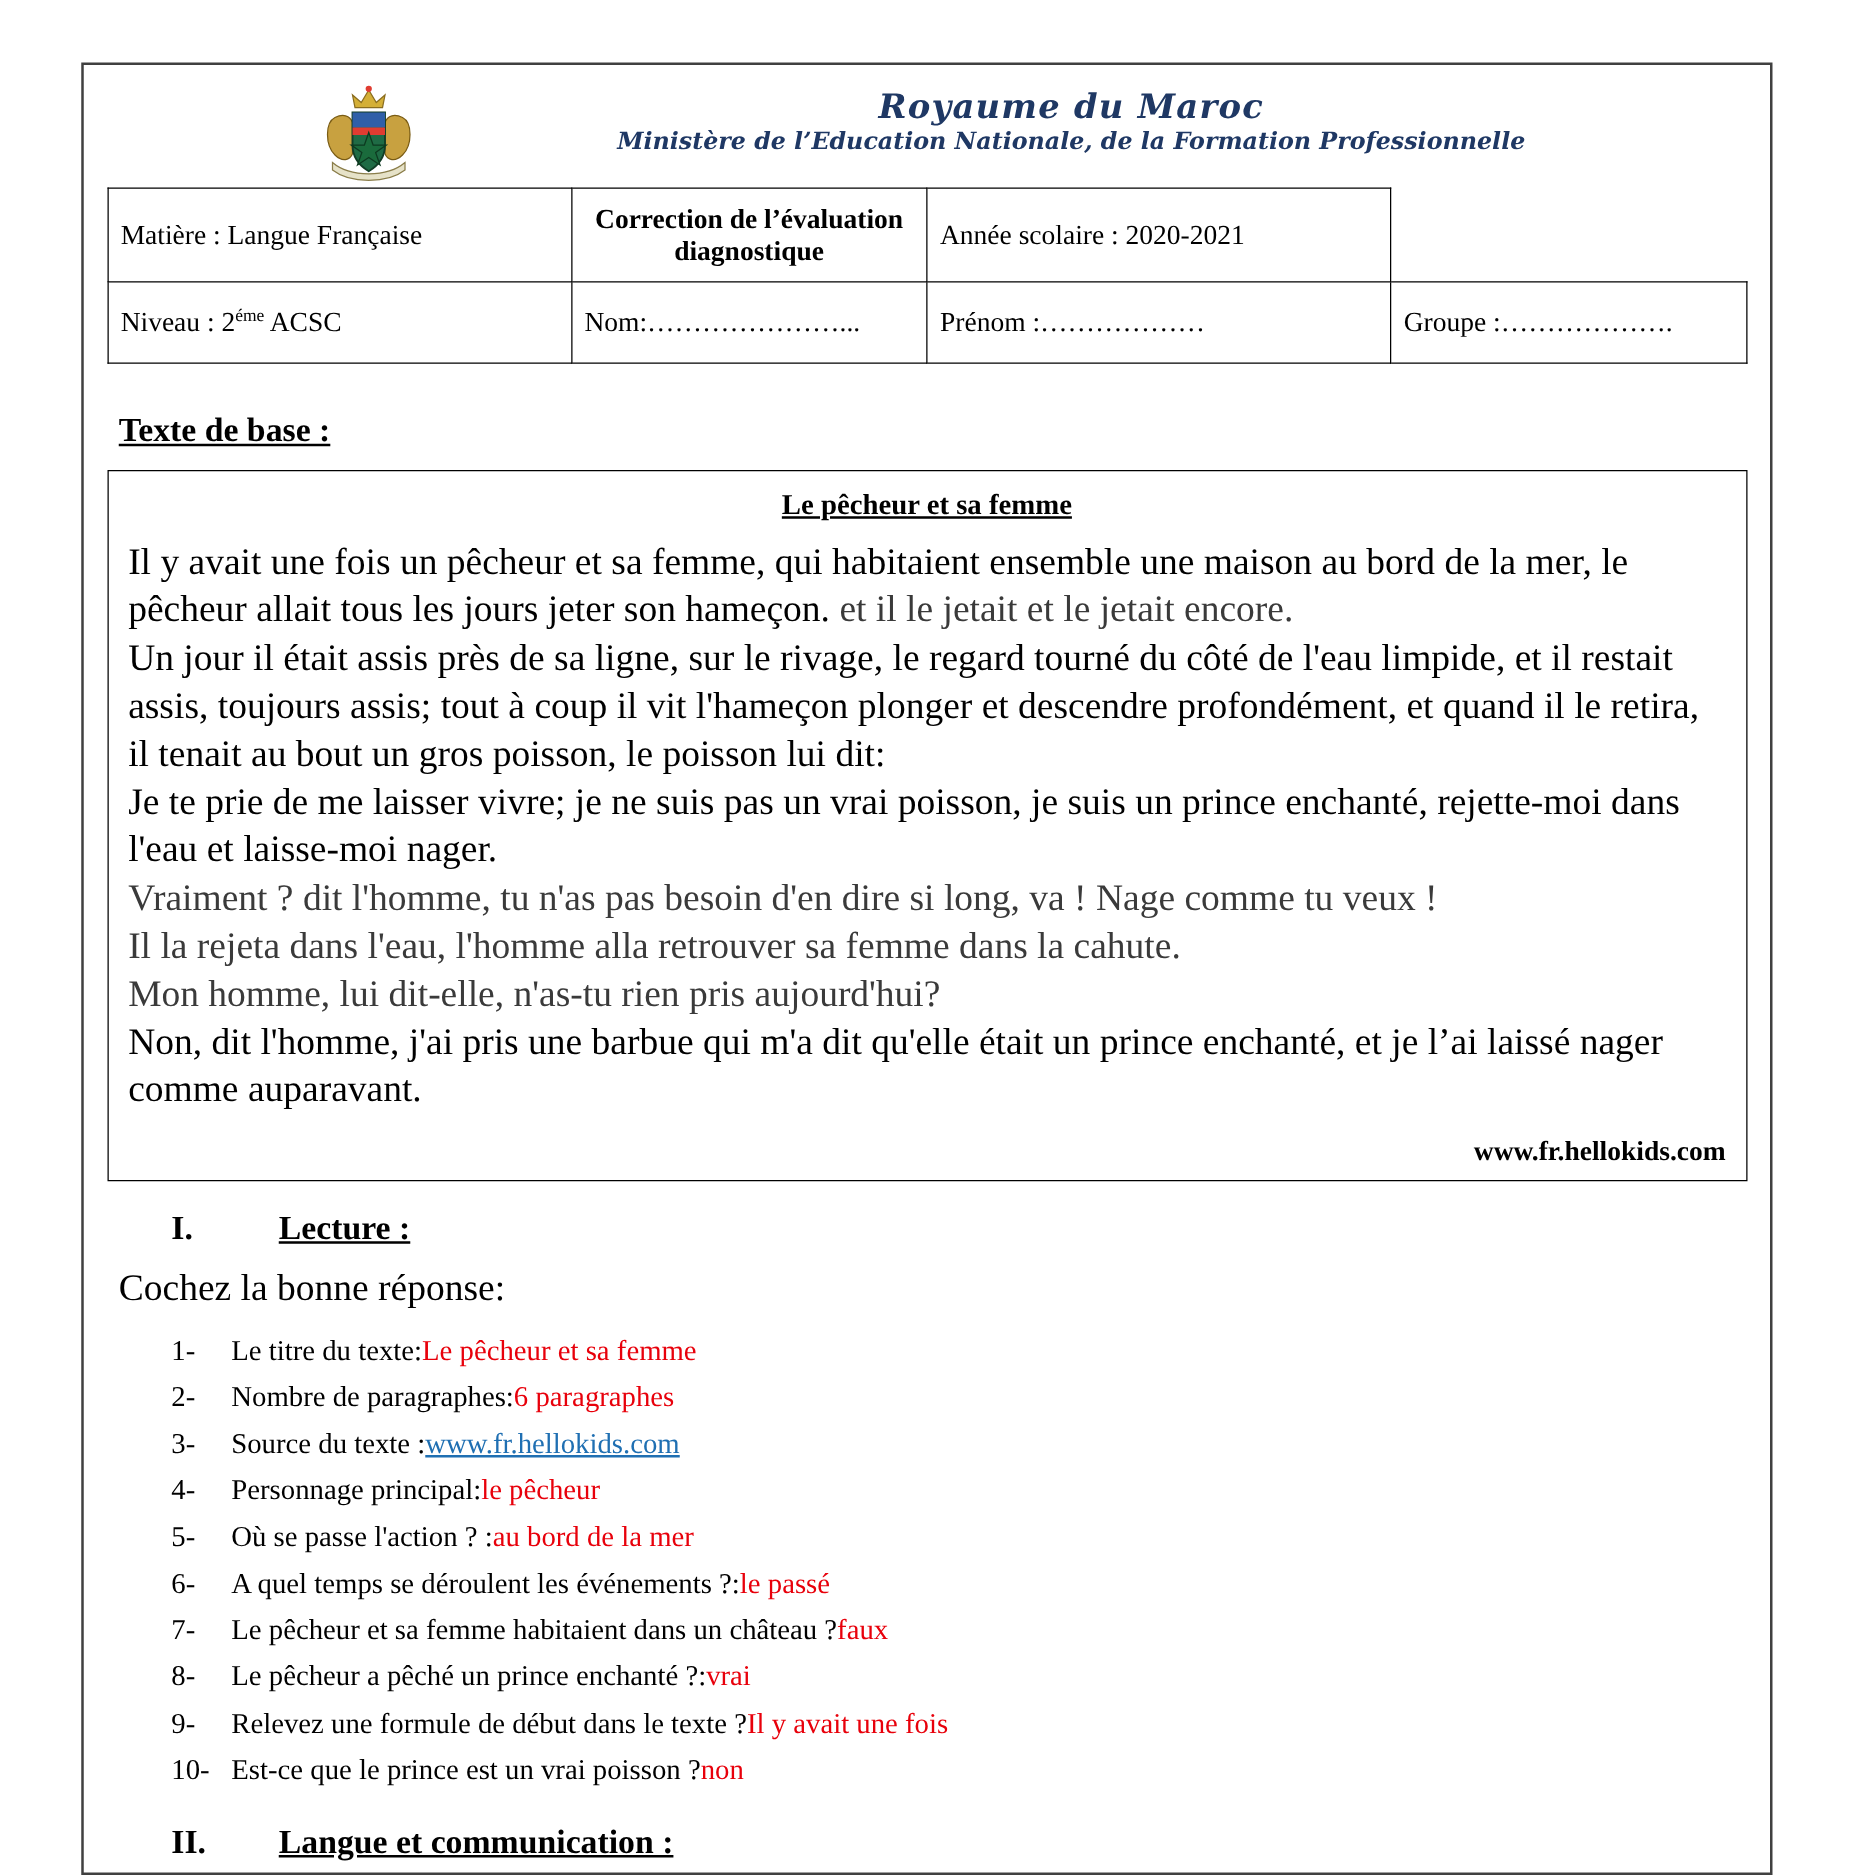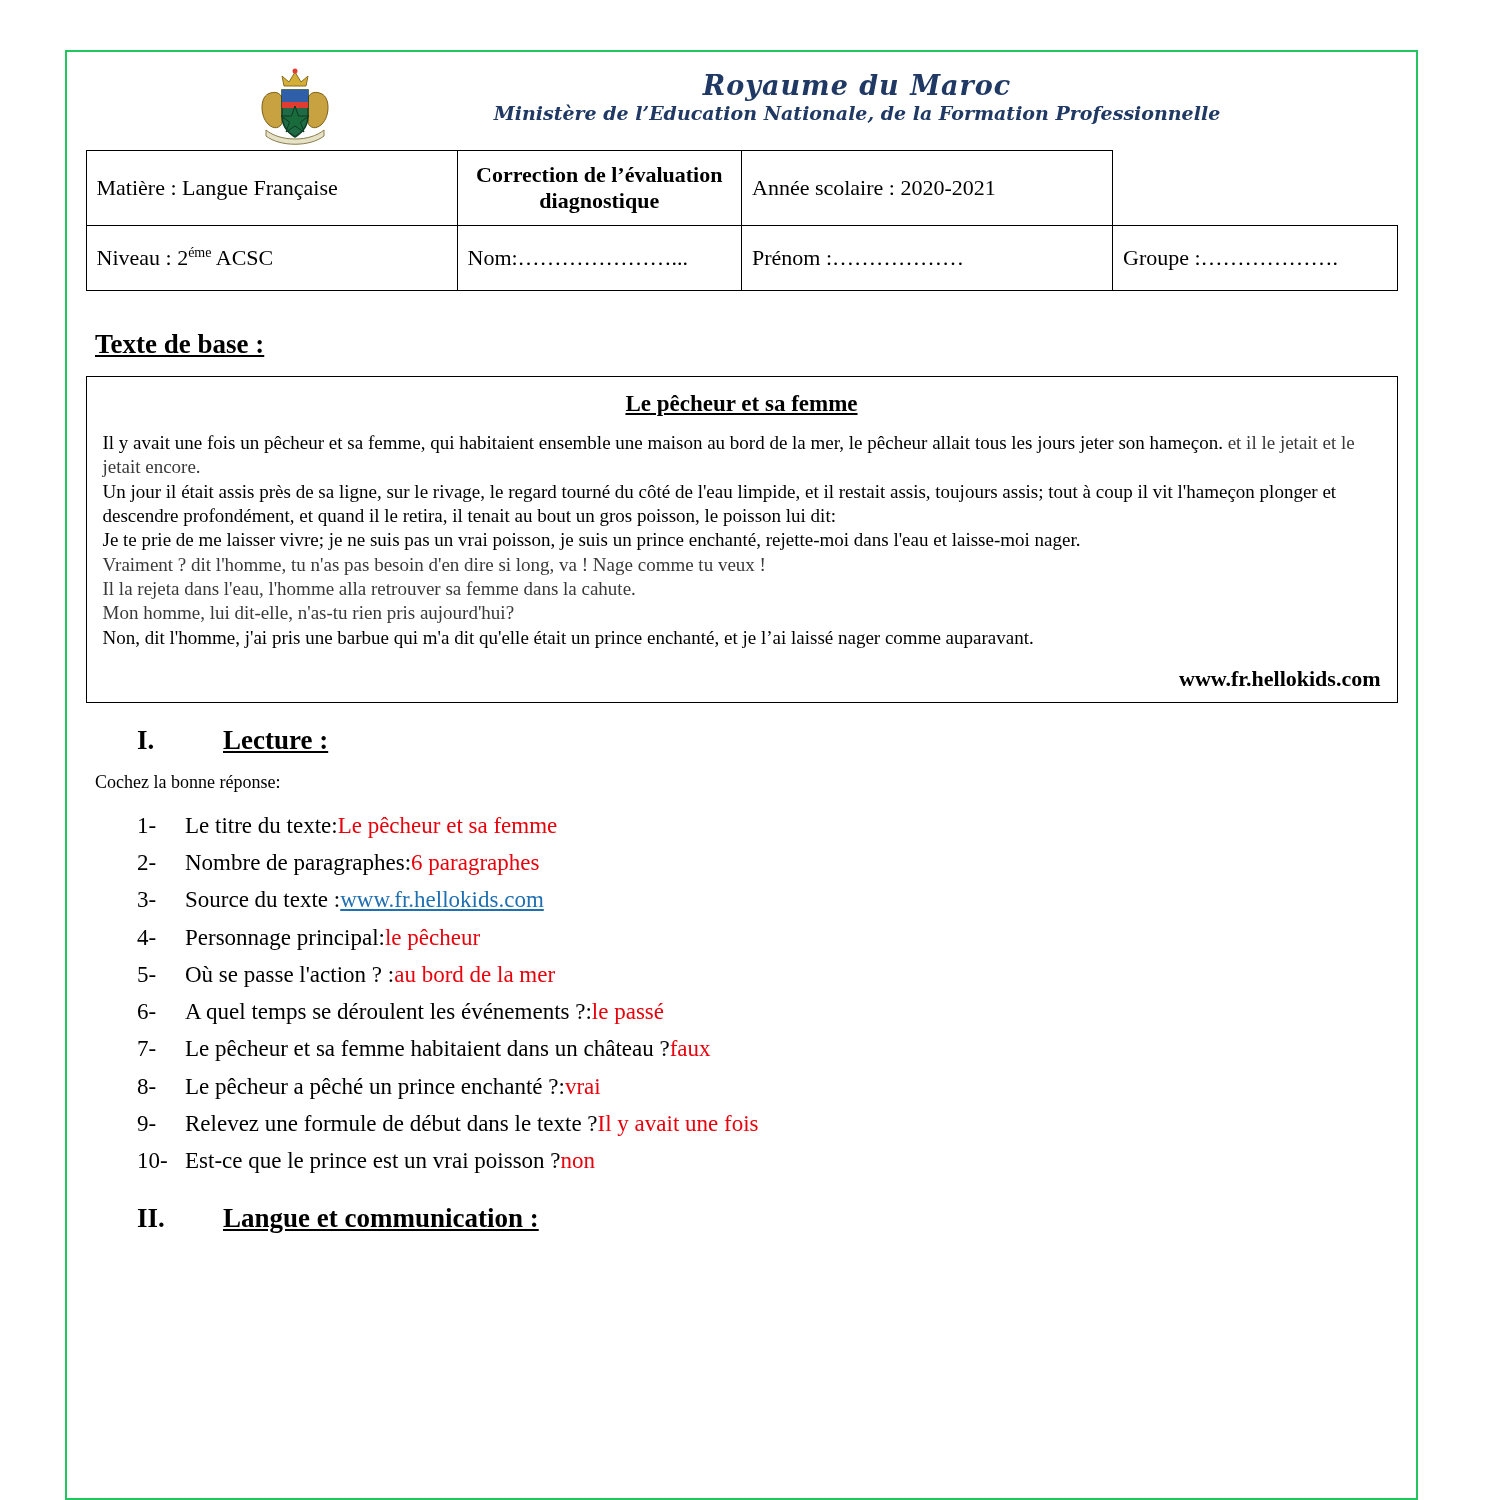--- a/index.html
+++ b/index.html
@@ -13,21 +13,21 @@
     font-family: "Liberation Serif", serif;
     color: #000000;
     overflow: hidden;
   }
   .page {
     position: absolute;
     left: 65px;
     top: 50px;
     width: 1353px;
     height: 1450px;
-    border: 2px solid #22c55e;
+    border: 2px solid #404040;
     box-sizing: border-box;
     padding: 0;
   }
   
   .header {
     display: flex;
     align-items: flex-start;
     padding: 18px 20px 4px 20px;
     height: 98px;
     box-sizing: border-box;
@@ -104,21 +104,21 @@
   }
   .text-title {
     text-align: center;
     font-weight: bold;
     font-size: 23px;
     text-decoration: underline;
     margin-bottom: 14px;
   }
   .text-body p {
     margin: 0;
-    font-size: 19px;
+    font-size: 30px;
     line-height: 1.28;
     text-align: left;
   }
   .grey { color: #3a3a3a; }
   .src {
     text-align: right;
     font-weight: bold;
     font-size: 22px;
     margin-top: 16px;
   }
@@ -135,21 +135,21 @@
     width: 86px;
     font-family: "Liberation Serif", serif;
   }
   .section-title {
     font-weight: bold;
     font-size: 27px;
     text-decoration: underline;
   }
   .instruction {
     margin: 16px 0 0 28px;
-    font-size: 18px;
+    font-size: 30px;
   }
   ol.qlist {
     list-style: none;
     margin: 14px 0 0 0;
     padding: 0 0 0 70px;
   }
   ol.qlist li {
     font-size: 23px;
     line-height: 1.62;
     display: flex;

